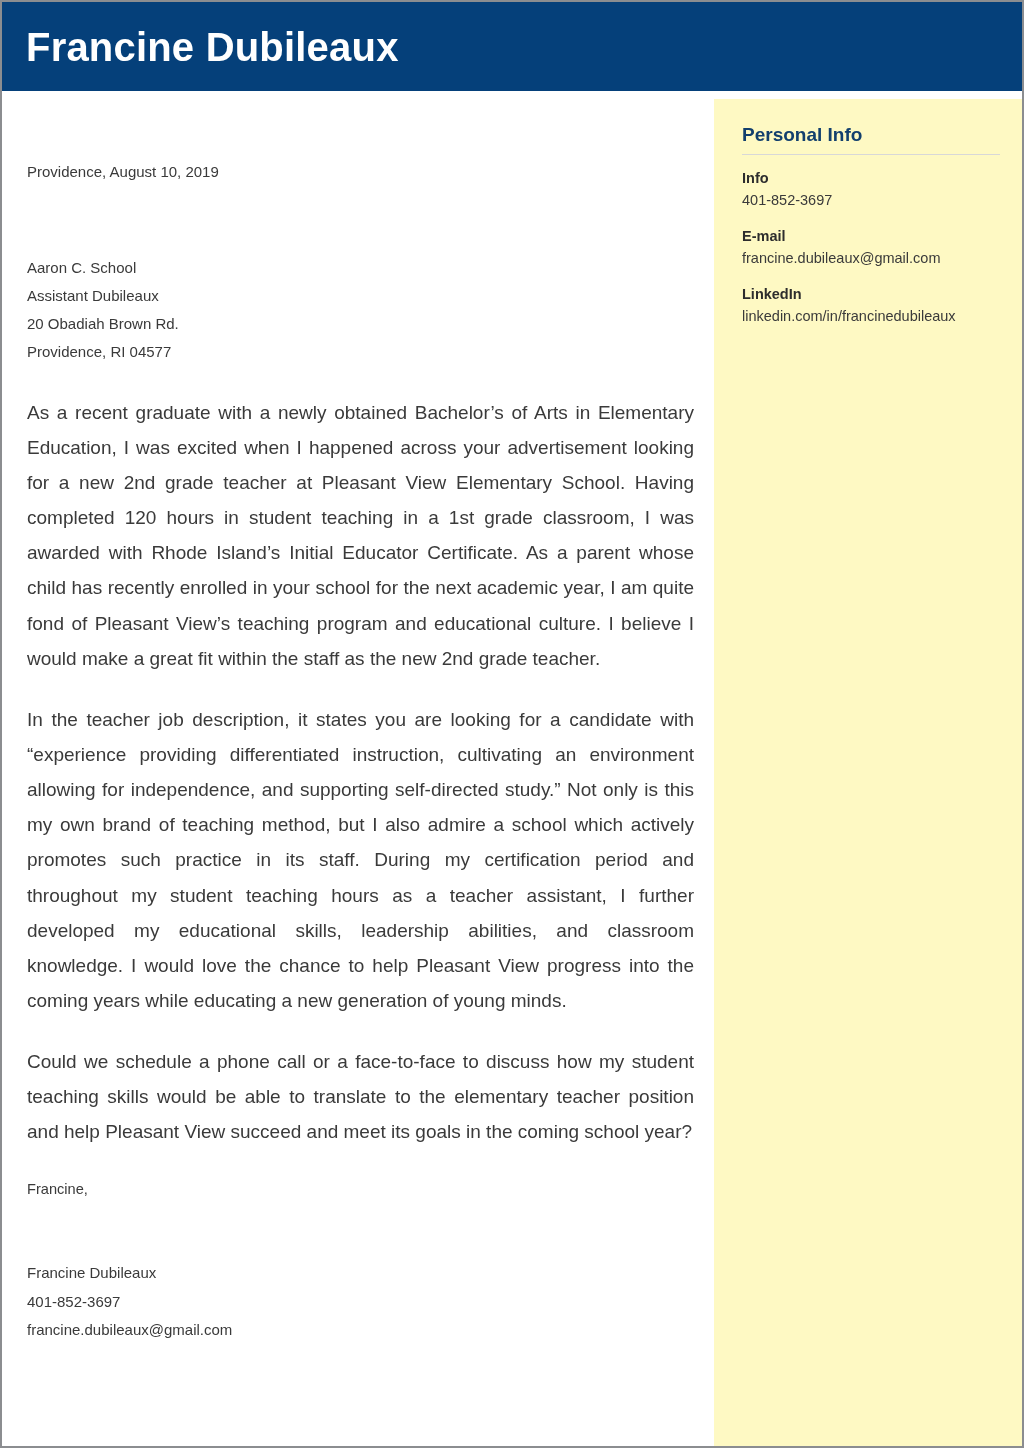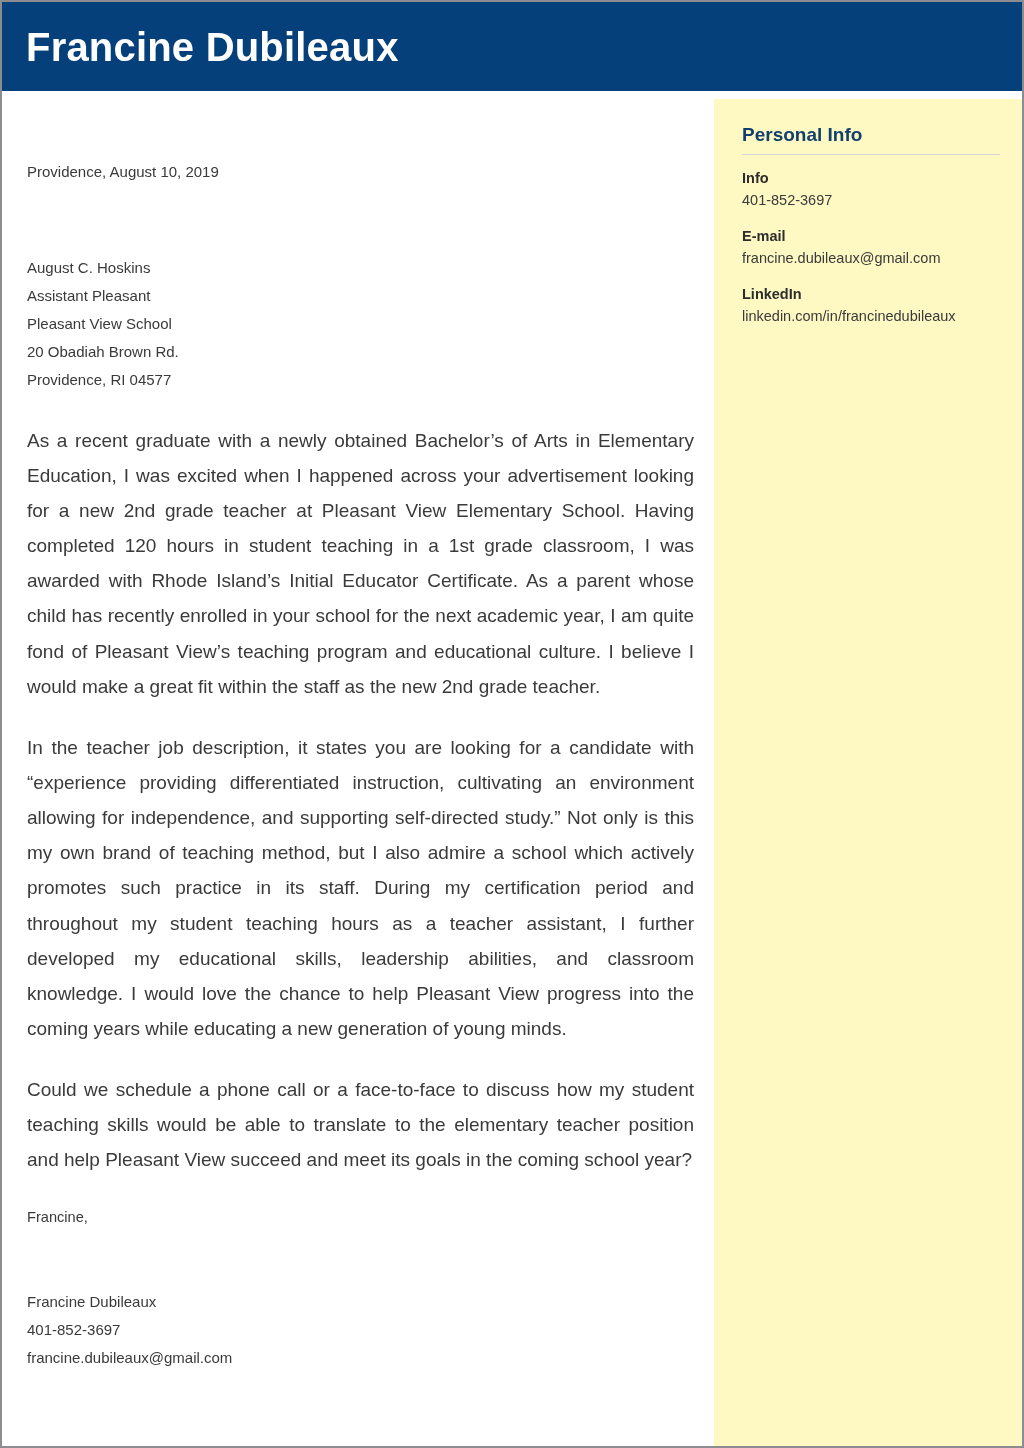--- a/index.html
+++ b/index.html
@@ -158,23 +158,22 @@
 
   <div class="body-area">
 
     <div class="main-col">
 
       <div class="letter-date">Providence, August 10, 2019</div>
 
       <div class="spacer-after-date"></div>
 
       <div class="recipient">
-        <div class="recipient-line">August C. Hoskins</div>
-        <div class="recipient-line">Assistant Pleasant</div>
-        <div class="recipient-line">Pleasant View School</div>
+        <div class="recipient-line">Aaron C. School</div>
+        <div class="recipient-line">Assistant Dubileaux</div>
         <div class="recipient-line">20 Obadiah Brown Rd.</div>
         <div class="recipient-line">Providence, RI 04577</div>
       </div>
 
       <div class="letter-body">
         <p class="letter-para">As a recent graduate with a newly obtained Bachelor’s of Arts in Elementary Education, I was excited when I happened across your advertisement looking for a new 2nd grade teacher at Pleasant View Elementary School. Having completed 120 hours in student teaching in a 1st grade classroom, I was awarded with Rhode Island’s Initial Educator Certificate. As a parent whose child has recently enrolled in your school for the next academic year, I am quite fond of Pleasant View’s teaching program and educational culture. I believe I would make a great fit within the staff as the new 2nd grade teacher.</p>
         <p class="letter-para">In the teacher job description, it states you are looking for a candidate with “experience providing differentiated instruction, cultivating an environment allowing for independence, and supporting self-directed study.” Not only is this my own brand of teaching method, but I also admire a school which actively promotes such practice in its staff. During my certification period and throughout my student teaching hours as a teacher assistant, I further developed my educational skills, leadership abilities, and classroom knowledge. I would love the chance to help Pleasant View progress into the coming years while educating a new generation of young minds.</p>
         <p class="letter-para">Could we schedule a phone call or a face-to-face to discuss how my student teaching skills would be able to translate to the elementary teacher position and help Pleasant View succeed and meet its goals in the coming school year?</p>
 
         <div class="closing">Francine,</div>

